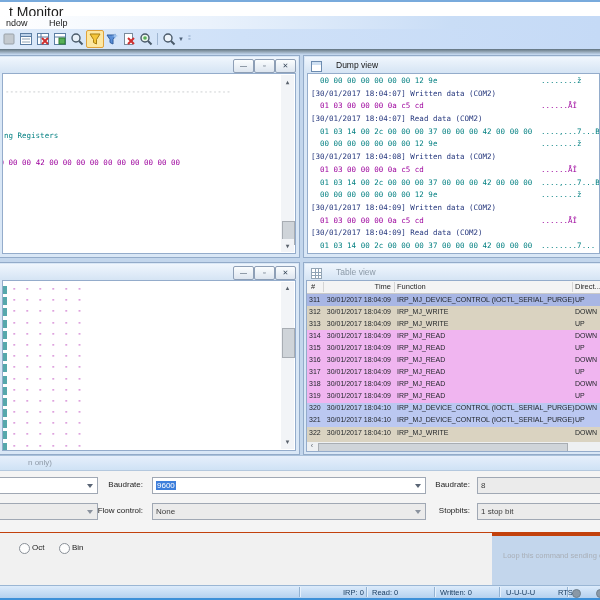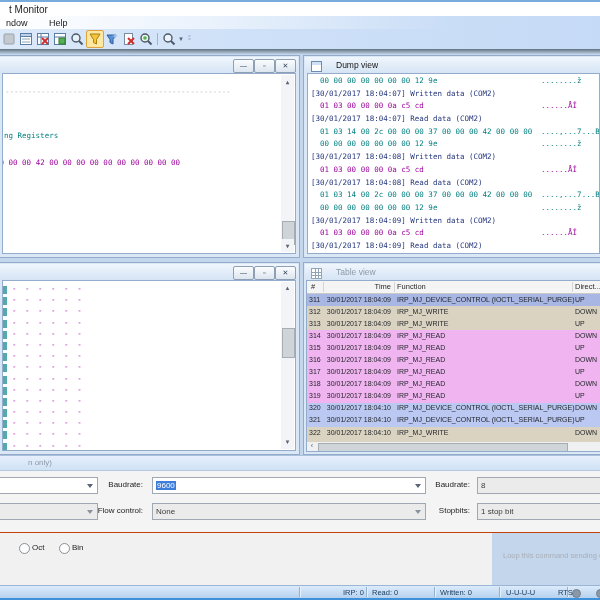--- a/index.html
+++ b/index.html
@@ -3,21 +3,21 @@
 <meta charset="utf-8">
 <style>
   html,body{margin:0;padding:0;}
   .screen{position:relative;width:600px;height:600px;overflow:hidden;
     background:#c3d6ec;font-family:"Liberation Sans","DejaVu Sans",sans-serif;
     -webkit-font-smoothing:antialiased;}
   .mono{font-family:"DejaVu Sans Mono","Liberation Mono",monospace;}
 
   
   .titlebar{position:absolute;left:0;top:0;width:600px;height:16px;background:#ffffff;border-top:2px solid #78aadc;}
-  .titlebar .title{position:absolute;left:9px;top:2px;font-size:10px;color:#1c1c1c;white-space:nowrap;text-align:right;}
+  .titlebar .title{position:absolute;left:9px;top:2px;font-size:14px;color:#1c1c1c;white-space:nowrap;text-align:right;}
   .menubar{position:absolute;left:0;top:16px;width:600px;height:13px;
     background:linear-gradient(to right,#ffffff 0%,#eaf2fc 35%,#c9ddf6 75%,#c5daf6 100%);}
   .menu-item{position:absolute;top:1px;font-size:9px;color:#1a1a1a;padding:1px 3px;cursor:default;}
   .toolbar{position:absolute;left:0;top:29px;width:600px;height:20px;
     background:linear-gradient(to right,#dcE9f9 0%,#cfe1f8 40%,#c5daf6 100%);}
   .tbtn{position:absolute;top:2px;width:16px;height:16px;border-radius:2px;}
   .tbtn.active{background:#fde7a2;border:1px solid #e0a23c;top:1px;}
   .tbtn svg{position:absolute;left:1px;top:1px;}
   .tsep{position:absolute;top:4px;width:1px;height:12px;background:#9fb6d2;}
   .tcaret{position:absolute;top:7px;font-size:6px;color:#50627a;}
@@ -92,21 +92,21 @@
   .c-dir{left:268px;}
   .k-ioctl-selected{background:#a8b6e4;}
   .k-ioctl{background:#bbc8f1;}
   .k-write{background:#dad3c1;}
   .k-read{background:#f0b5f0;}
 
   
   .send-header{position:absolute;left:0;top:455px;width:600px;height:14px;
     background:linear-gradient(#e6effb,#cfe2f5);border-top:1px solid #a9c1da;border-bottom:1px solid #b4c8de;}
   .send-header span{position:absolute;left:3px;top:2px;font-size:8px;color:#8e9aa8;padding-left:25px;}
-  .settings{position:absolute;left:0;top:471px;width:600px;height:61px;background:#f4f4f4;border-bottom:1px solid #c2410c;}
+  .settings{position:absolute;left:0;top:471px;width:600px;height:61px;background:#f4f4f4;border-bottom:4px solid #c2410c;}
   .combo{position:absolute;height:15px;background:#ffffff;border:1px solid #a0a8b4;font-size:8px;color:#2a2a2a;}
   .combo.disabled{background:#ebebeb;color:#3c3c3c;}
   .combo .cval{position:absolute;left:3px;top:2.5px;white-space:nowrap;}
   .combo .cval.selhl{background:#3d7edb;color:#ffffff;padding:0 1px;}
   .carrow{position:absolute;right:4px;top:6px;width:0;height:0;border-left:3px solid transparent;
     border-right:3px solid transparent;border-top:4px solid #5a6575;}
   .combo.disabled .carrow{border-top-color:#8a929e;}
   .flabel{position:absolute;font-size:8px;color:#1c1c1c;text-align:right;white-space:nowrap;}
   .lower{position:absolute;left:0;top:533px;width:492px;height:52px;background:#f1f1f1;}
   .radio{position:absolute;width:9px;height:9px;border:1px solid #8a9098;border-radius:50%;background:#fdfdfd;}
@@ -248,21 +248,20 @@
           </div>
           <div class="dump-line read">
             <span class="hex">00 00 00 00 00 00 00 12 9e</span>
             <span class="ascii">........ž</span>
           </div>
           <div class="dump-line ts">[30/01/2017 18:04:08] Written data (COM2)</div>
           <div class="dump-line write">
             <span class="hex">01 03 00 00 00 0a c5 cd</span>
             <span class="ascii">......ÅÍ</span>
           </div>
-          <div class="dump-line ts">[30/01/2017 18:04:08] Read data (COM2)</div>
           <div class="dump-line read">
             <span class="hex">01 03 14 00 2c 00 00 00 37 00 00 00 42 00 00 00</span>
             <span class="ascii">....,...7...B...</span>
           </div>
           <div class="dump-line read">
             <span class="hex">00 00 00 00 00 00 00 12 9e</span>
             <span class="ascii">........ž</span>
           </div>
           <div class="dump-line ts">[30/01/2017 18:04:09] Written data (COM2)</div>
           <div class="dump-line write">

